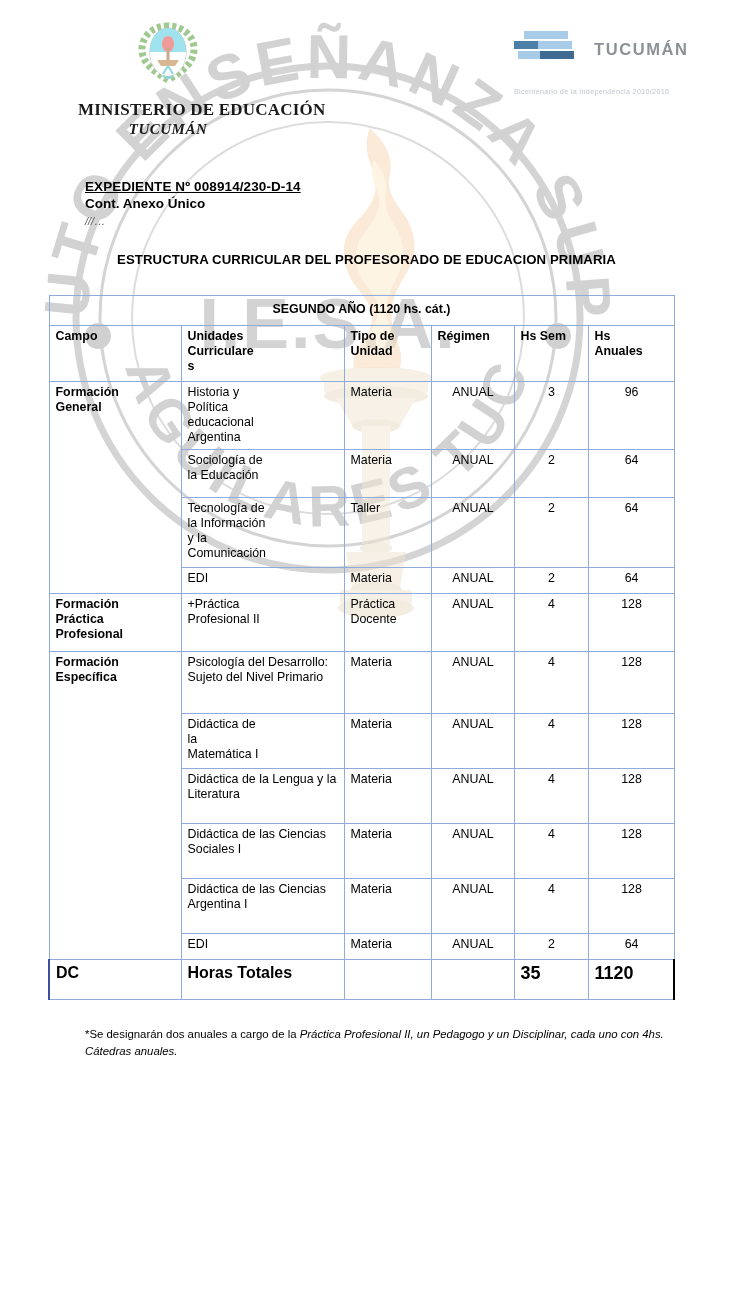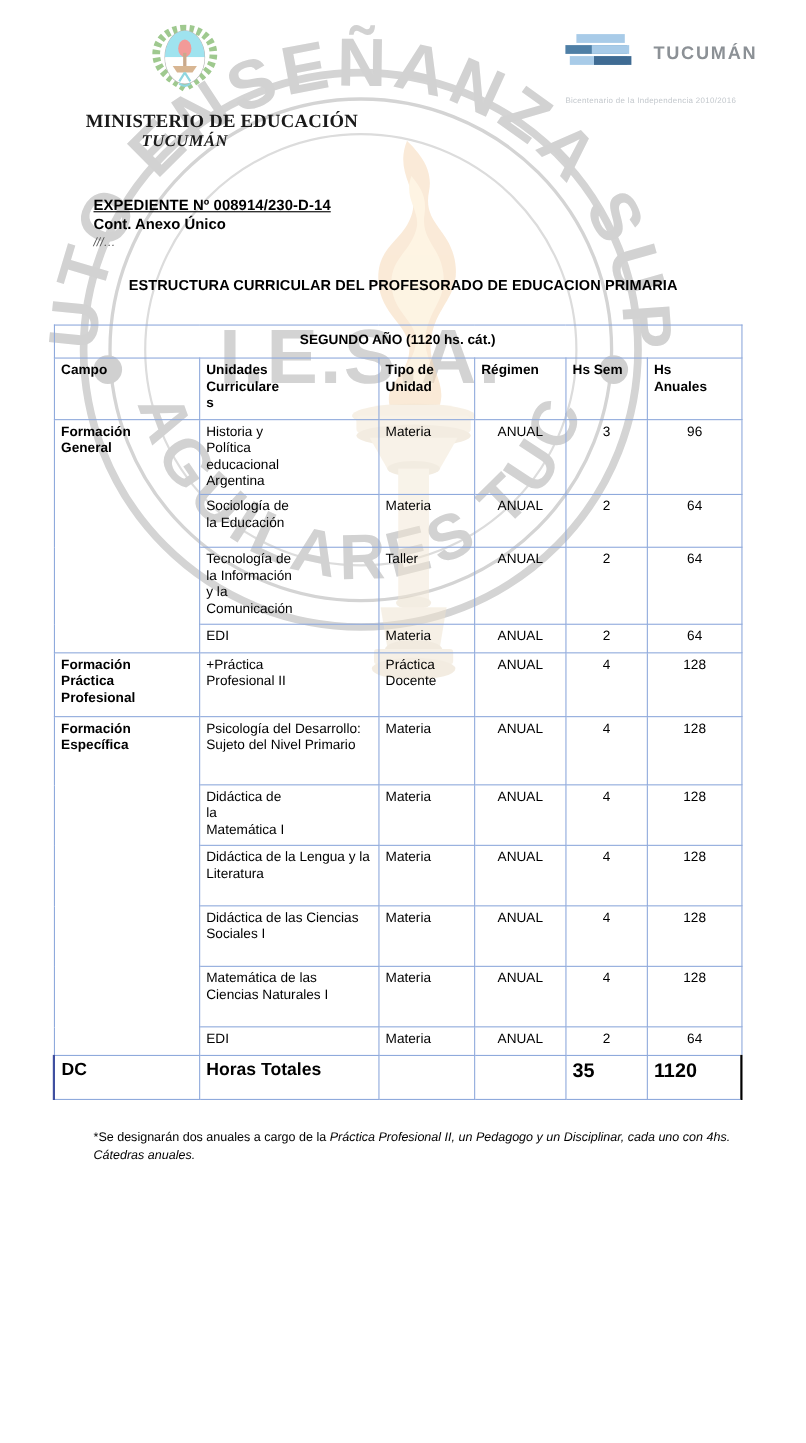--- a/index.html
+++ b/index.html
@@ -369,21 +369,21 @@
           <td class="c-center">128</td>
         </tr>
         <tr>
           <td class="uc-cell" style="height:55px">Didáctica de las Ciencias Sociales I</td>
           <td>Materia</td>
           <td class="c-center">ANUAL</td>
           <td class="c-center">4</td>
           <td class="c-center">128</td>
         </tr>
         <tr>
-          <td class="uc-cell" style="height:55px">Matemática de las Ciencias Naturales I</td>
+          <td class="uc-cell" style="height:55px">Didáctica de las Ciencias Argentina I</td>
           <td>Materia</td>
           <td class="c-center">ANUAL</td>
           <td class="c-center">4</td>
           <td class="c-center">128</td>
         </tr>
         <tr>
           <td class="uc-cell" style="height:26px">EDI</td>
           <td>Materia</td>
           <td class="c-center">ANUAL</td>
           <td class="c-center">2</td>

